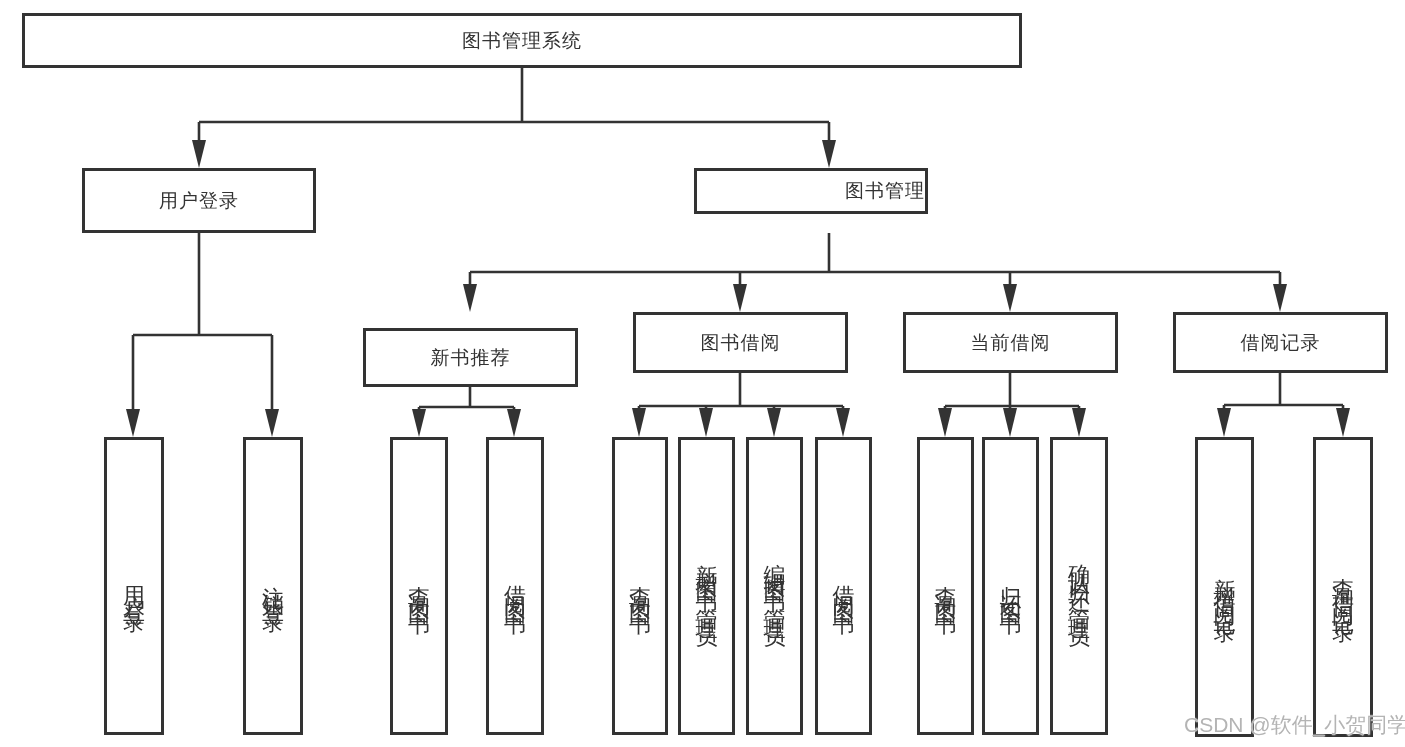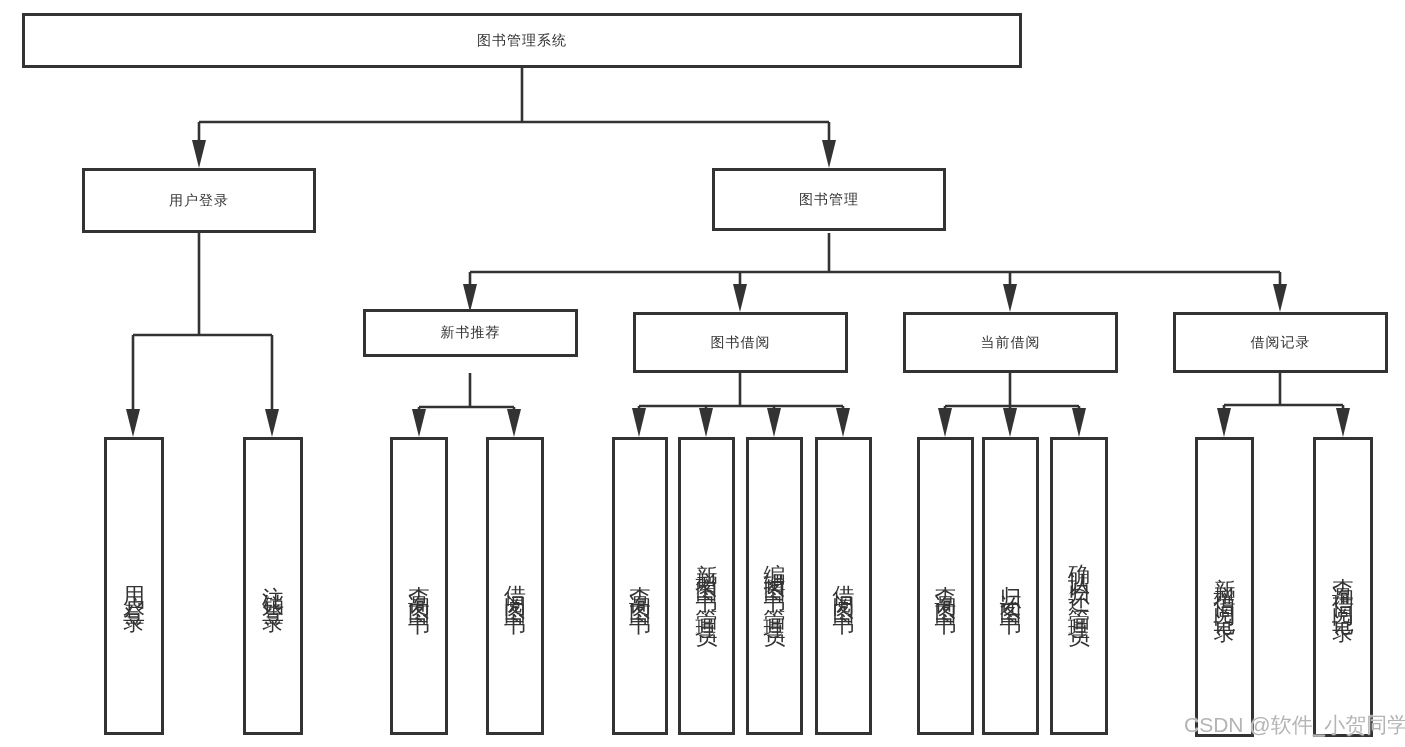--- a/index.html
+++ b/index.html
@@ -14,21 +14,21 @@
   .node{
     position:absolute;
     box-sizing:border-box;
     border:3px solid #333333;
     background:#ffffff;
     display:flex;
     align-items:center;
     justify-content:center;
     color:#333333;
   }
-  .hbox{font-size:14px;letter-spacing:1px;}
+  .hbox{font-size:19px;letter-spacing:1px;}
   .vbox span{
     writing-mode:vertical-rl;
     text-orientation:mixed;
     font-size:22px;
     letter-spacing:9px;
     line-height:1;
     color:#333333;
   }
   .watermark{
     position:absolute;
@@ -84,25 +84,25 @@
     </g>
   </svg>
 
   <div class="node hbox" style="left:22px;top:13px;width:1000px;height:55px;">
     <span>图书管理系统</span>
   </div>
 
   <div class="node hbox" style="left:82px;top:168px;width:234px;height:65px;">
     <span>用户登录</span>
   </div>
-  <div class="node hbox" style="left:712px;top:168px;width:234px;height:63px;">
+  <div class="node hbox" style="left:694px;top:168px;width:234px;height:46px;justify-content:flex-end;">
     <span>图书管理</span>
   </div>
 
-  <div class="node hbox" style="left:363px;top:309px;width:215px;height:48px;">
+  <div class="node hbox" style="left:363px;top:328px;width:215px;height:59px;">
     <span>新书推荐</span>
   </div>
   <div class="node hbox" style="left:903px;top:312px;width:215px;height:61px;">
     <span>当前借阅</span>
   </div>
   <div class="node hbox" style="left:633px;top:312px;width:215px;height:61px;">
     <span>图书借阅</span>
   </div>
   <div class="node hbox" style="left:1173px;top:312px;width:215px;height:61px;">
     <span>借阅记录</span>

